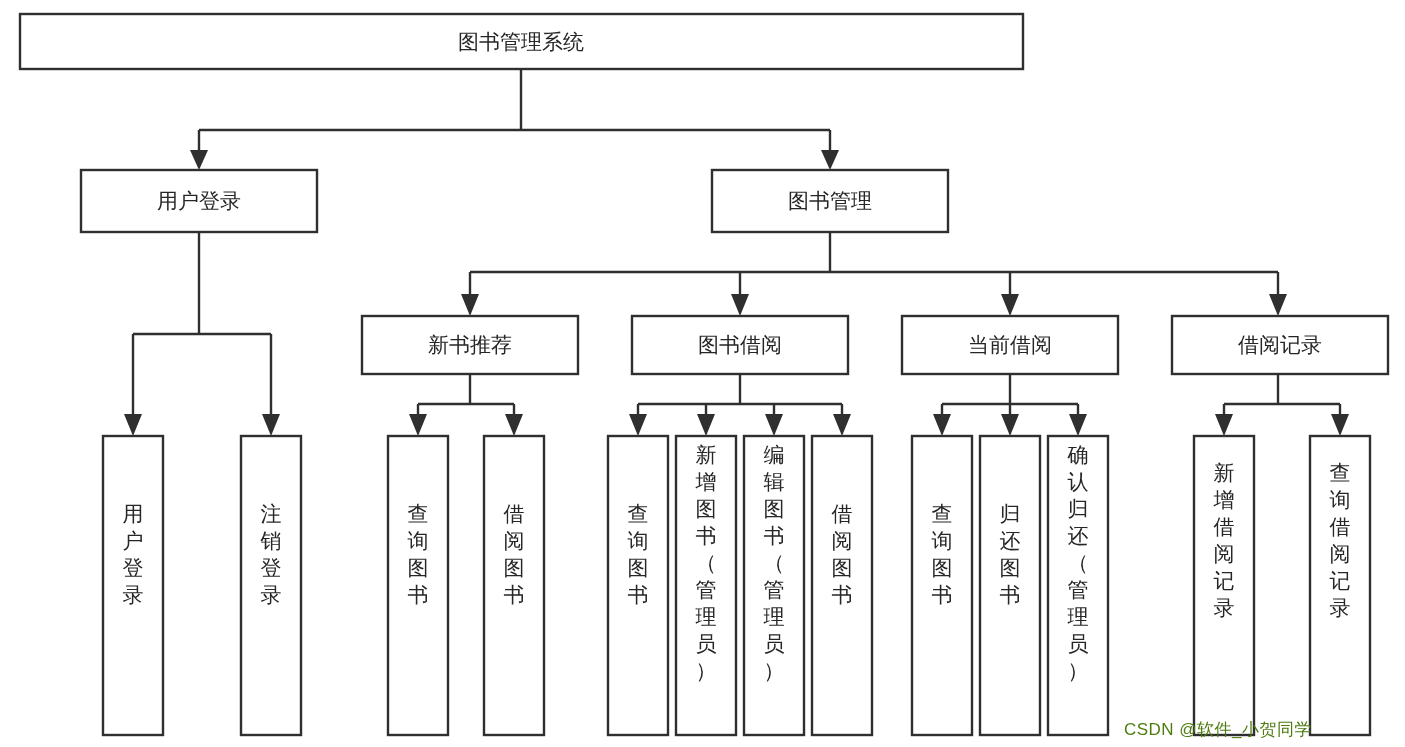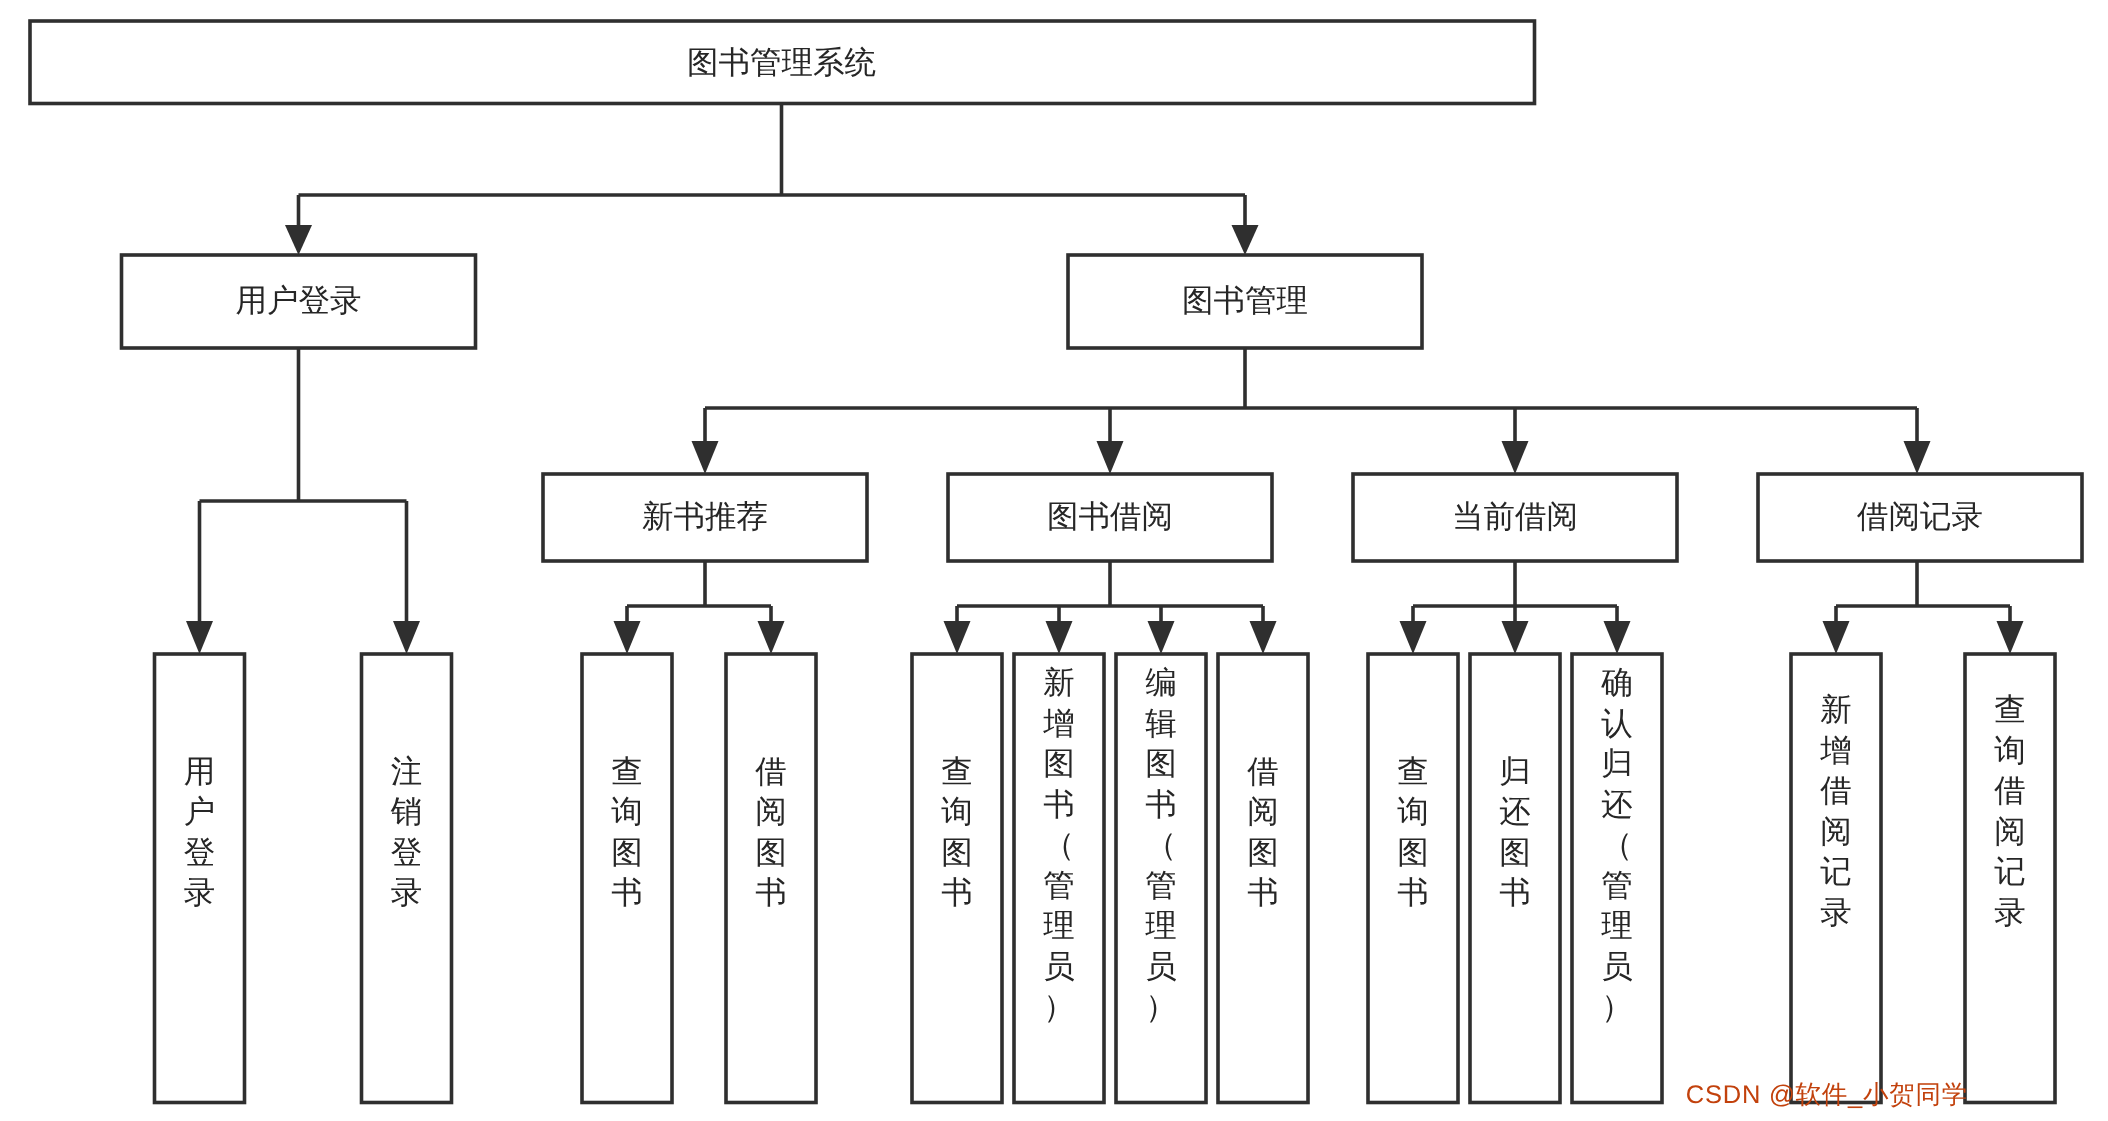--- a/index.html
+++ b/index.html
@@ -54,21 +54,21 @@
     font-size: 21px;
     fill: #262626;
     text-anchor: middle;
   }
   .watermark {
     position: absolute;
     right: 10px;
     bottom: 6px;
     font-family: "Liberation Sans", "DejaVu Sans", sans-serif;
     font-size: 17px;
-    color: #c2410c;
+    color: #4d7c0f;
     white-space: nowrap;
     letter-spacing: 0.5px;
     user-select: none;
   }
 </style>
 </head>
 <body>
 
 <div id="diagram-root">
 

